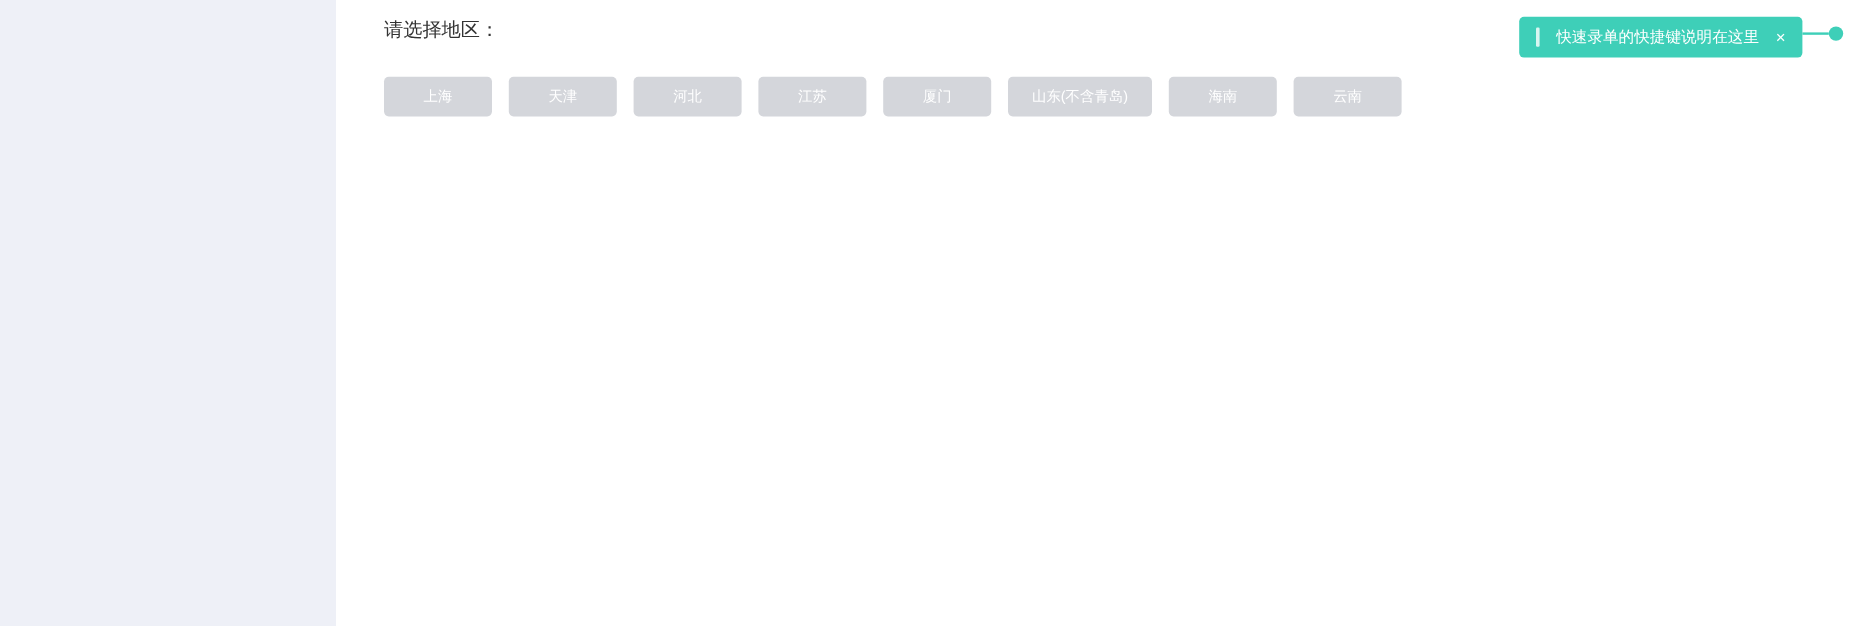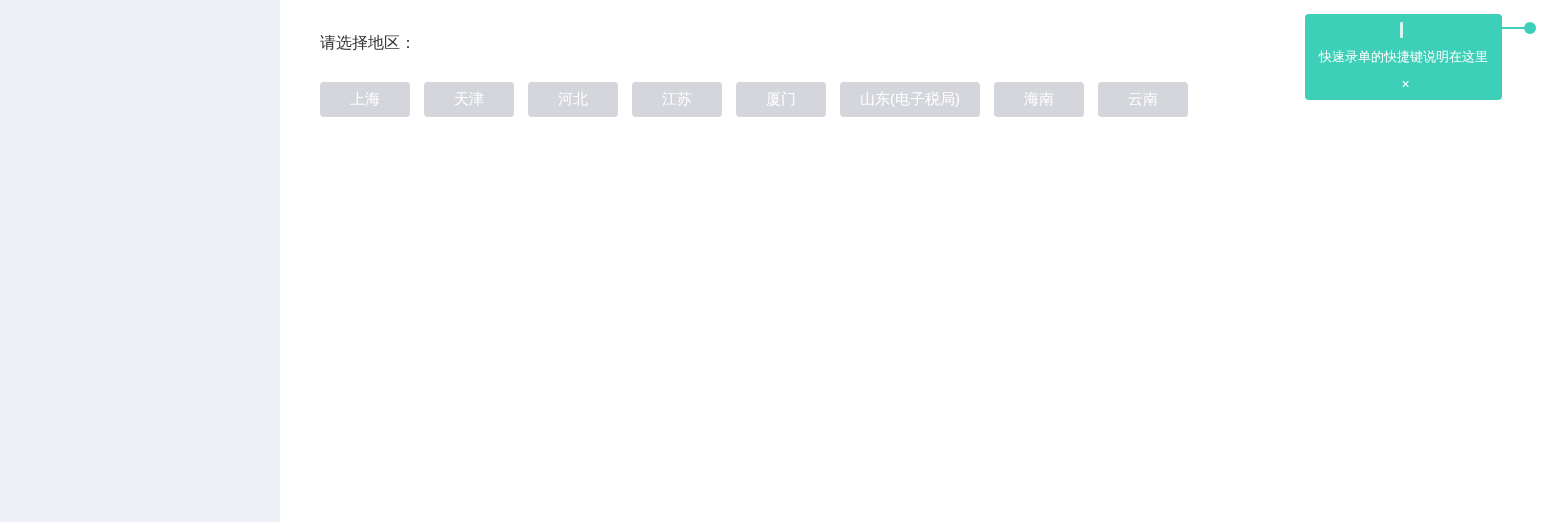--- a/index.html
+++ b/index.html
@@ -26,21 +26,21 @@
       background: #eef0f7;
     }
 
     .main-content {
       position: absolute;
       left: 280px;
       top: 0;
       right: 0;
       bottom: 0;
       background: #ffffff;
-      padding: 33px 40px;
+      padding: 15px 40px;
     }
 
     .page-title {
       font-size: 16px;
       color: #333;
       margin-bottom: 28px;
       font-weight: normal;
     }
 
     .region-buttons {
@@ -48,42 +48,41 @@
       flex-wrap: wrap;
       gap: 14px;
     }
 
     .region-btn {
       padding: 8px 20px;
       background: #d4d6db;
       border: none;
       border-radius: 4px;
       color: #ffffff;
-      font-size: 15px;
+      font-size: 12px;
       cursor: pointer;
       min-width: 90px;
       text-align: center;
       font-family: Liberation Sans, sans-serif;
     }
 
     
     .tooltip-banner {
       position: absolute;
       top: 14px;
       right: 60px;
       background: #3ecfb8;
       color: #fff;
       padding: 8px 14px;
       border-radius: 4px;
       font-size: 13px;
       display: flex;
       align-items: center;
       gap: 10px;
       white-space: nowrap;
-      flex-direction: column;
     }
 
     .tooltip-banner::before {
       content: '';
       display: inline-block;
       width: 3px;
       height: 16px;
       background: rgba(255,255,255,0.8);
       margin-right: 4px;
       border-radius: 1px;
@@ -123,21 +122,21 @@
 <div class="main-content">
   <div class="page-title">请选择地区：</div>
 
   <div class="region-buttons">
 
   <button class="region-btn">上海</button>
       <button class="region-btn">天津</button>
       <button class="region-btn">河北</button>
       <button class="region-btn">江苏</button>
       <button class="region-btn">厦门</button>
-      <button class="region-btn">山东(电子税局)</button>
+      <button class="region-btn">山东(不含青岛)</button>
       <button class="region-btn">海南</button>
       <button class="region-btn">云南</button>
     </div>
 </div>
 
 <div class="tooltip-banner">
   <span>快速录单的快捷键说明在这里</span>
   <span class="tooltip-close">×</span>
 </div>
 <div class="tooltip-line"></div>

